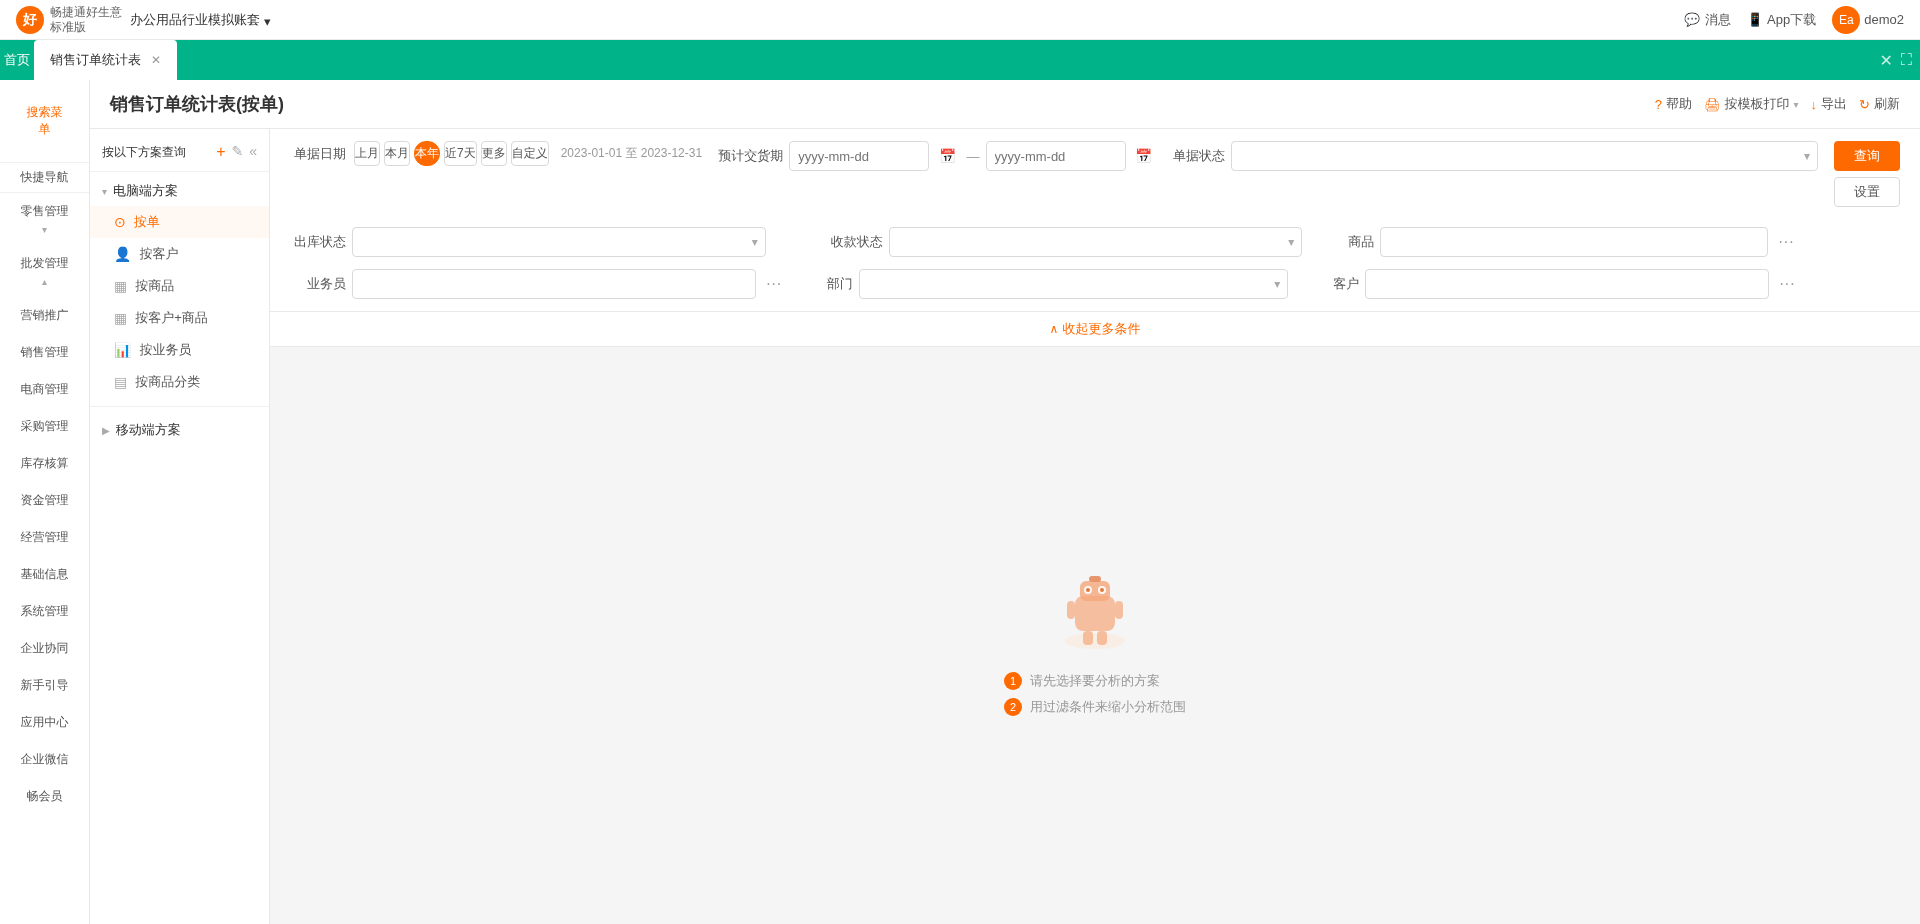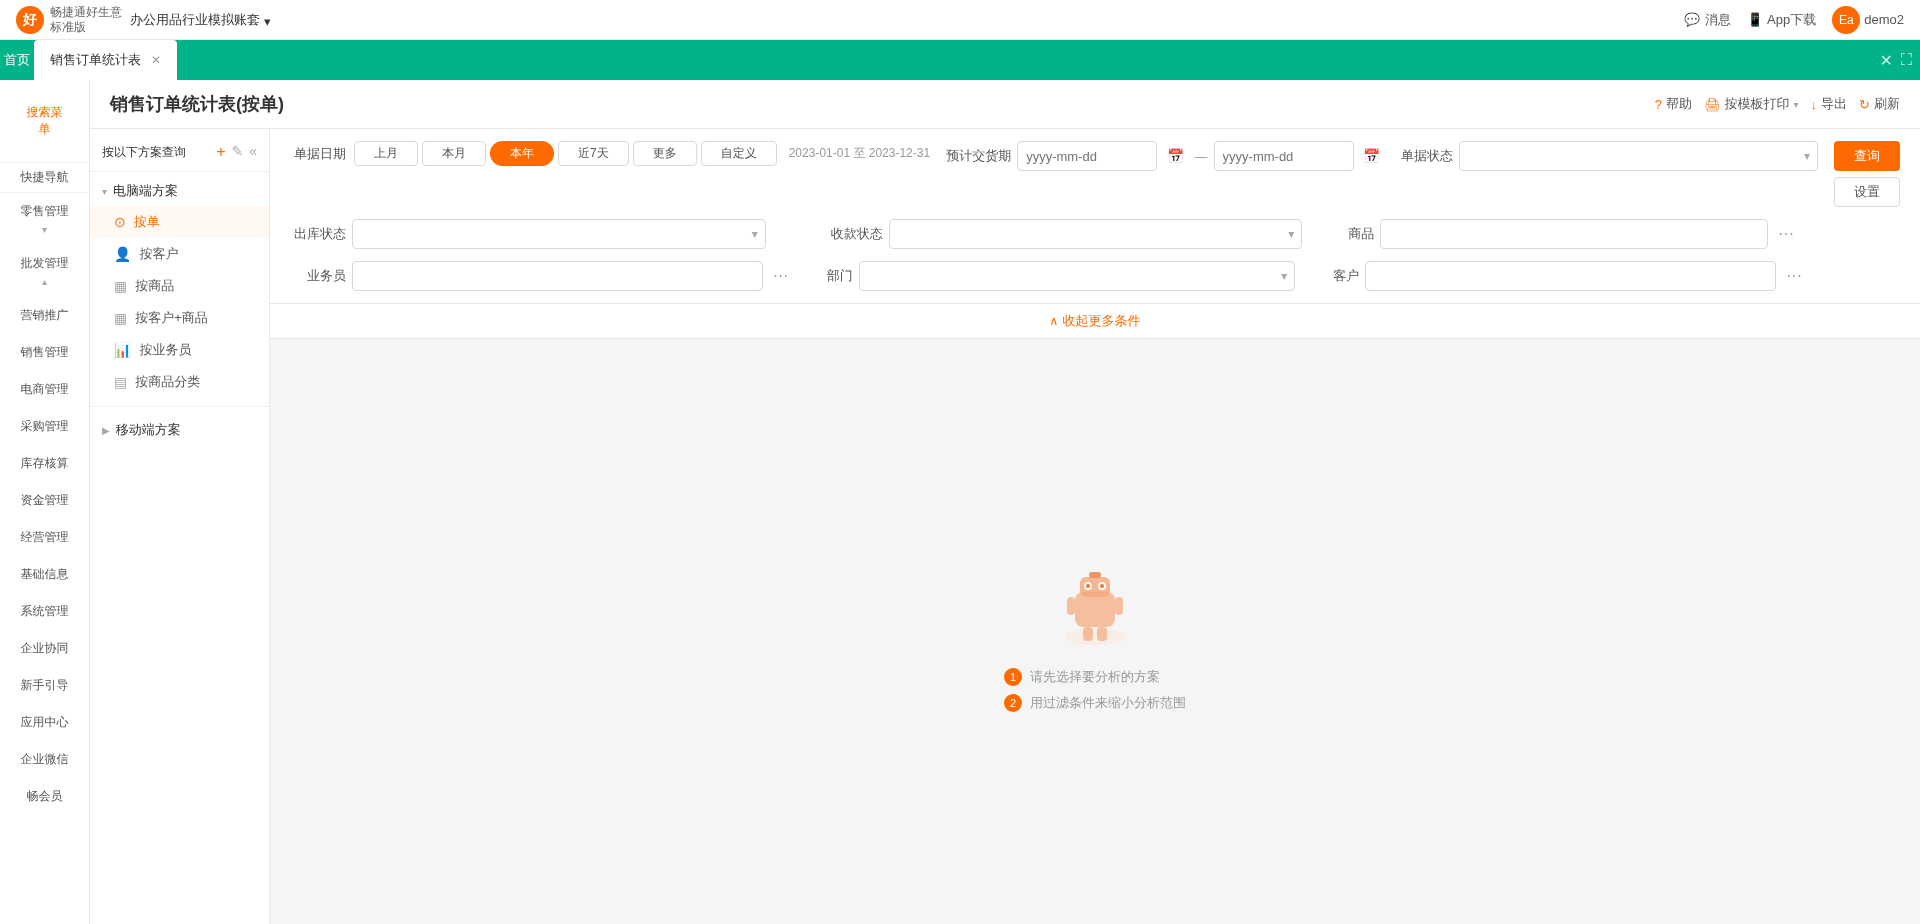--- a/index.html
+++ b/index.html
@@ -56,21 +56,21 @@
     .scheme-item .scheme-icon { font-size: 14px; color: #aaa; }
     .scheme-item.active .scheme-icon { color: #ff6a00; }
 
     
     .right-panel { flex: 1; display: flex; flex-direction: column; overflow: hidden; }
 
     
     .filter-area { background: #fff; padding: 12px 20px; border-bottom: 1px solid #e8e8e8; flex-shrink: 0; }
     .filter-label { font-size: 13px; color: #555; white-space: nowrap; min-width: 56px; text-align: right; }
     .filter-date-btns { display: flex; align-items: center; gap: 4px; }
-    .date-btn { padding: 3px 19px; font-size: 12px; color: #555; border: 1px solid #d9d9d9; border-radius: 4px; cursor: pointer; background: #fff; }
+    .date-btn { padding: 3px 0; font-size: 12px; color: #555; border: 1px solid #d9d9d9; border-radius: 4px; cursor: pointer; background: #fff; }
     .date-btn.active { background: #ff6a00; color: #fff; border-color: #ff6a00; border-radius: 12px; }
     .date-range-text { font-size: 12px; color: #999; margin-left: 4px; }
     .filter-select-wrap { position: relative; display: inline-flex; align-items: center; min-width: 200px; }
     .filter-select-wrap select { width: 100%; height: 30px; border: 1px solid #d9d9d9; border-radius: 4px; background: #fff; padding: 0 28px 0 8px; font-size: 13px; color: #333; appearance: none; cursor: pointer; }
     .filter-select-arrow { position: absolute; right: 8px; color: #aaa; font-size: 12px; pointer-events: none; }
     .filter-input { height: 30px; border: 1px solid #d9d9d9; border-radius: 4px; background: #fff; padding: 0 8px; font-size: 13px; color: #333; min-width: 180px; }
     .filter-date-input { height: 30px; border: 1px solid #d9d9d9; border-radius: 4px; background: #fff; padding: 0 8px; font-size: 13px; color: #ccc; width: 140px; }
     .filter-date-sep { color: #999; }
     .filter-dots { color: #999; cursor: pointer; font-size: 16px; margin-left: 4px; }
 
@@ -274,21 +274,21 @@
         <div class="scheme-section-title">
           <span style="color:#aaa;font-size:10px;">▶</span>
           <span>移动端方案</span>
         </div>
       </div>
 
       <div class="right-panel">
 
         <div class="filter-area">
 
-          <div style="display:flex; align-items:flex-start; gap:16px; margin-bottom:12px;">
+          <div style="display:flex; align-items:flex-start; gap:16px; margin-bottom:20px;">
 
             <div style="display:flex; align-items:center; gap:8px; flex-shrink:0;">
               <span class="filter-label">单据日期</span>
               <div class="filter-date-btns">
                 <button class="date-btn">上月</button>
                 <button class="date-btn">本月</button>
                 <button class="date-btn active">本年</button>
                 <button class="date-btn">近7天</button>
                 <button class="date-btn">更多</button>
                 <button class="date-btn">自定义</button>
@@ -342,21 +342,21 @@
             </div>
             <div style="display:flex; align-items:center; gap:6px; flex:1;">
               <span class="filter-label">商品</span>
               <input class="filter-input" style="flex: 1 1 0%;">
               <span class="filter-dots">···</span>
             </div>
 
             <div style="min-width:90px;"></div>
           </div>
 
-          <div style="display:flex; align-items:center; gap:8px;">
+          <div style="display:flex; align-items:center; gap:15px;">
             <div style="display:flex; align-items:center; gap:6px; flex:1;">
               <span class="filter-label">业务员</span>
               <input class="filter-input" style="flex: 1 1 0%;">
               <span class="filter-dots">···</span>
             </div>
             <div style="display:flex; align-items:center; gap:6px; flex:1;">
               <span class="filter-label">部门</span>
               <div class="filter-select-wrap" style="flex:1;">
                 <select class="filter-input" style="width:100%;height:30px;">
                   <option></option>

